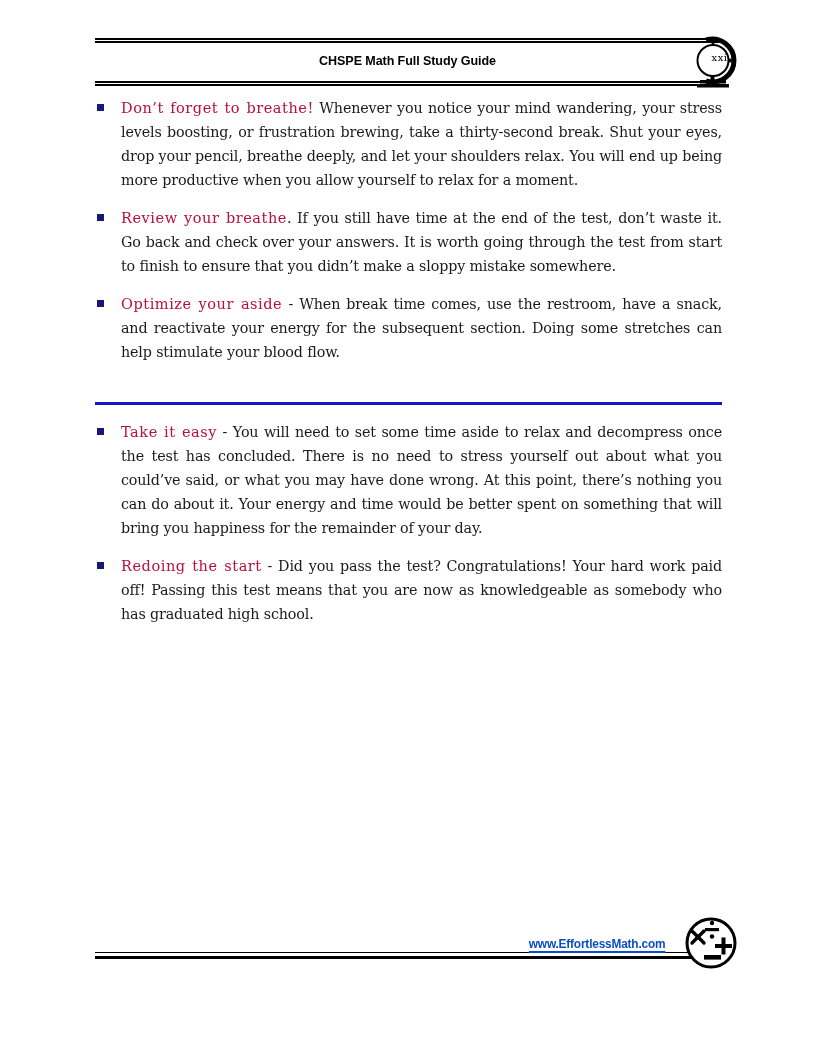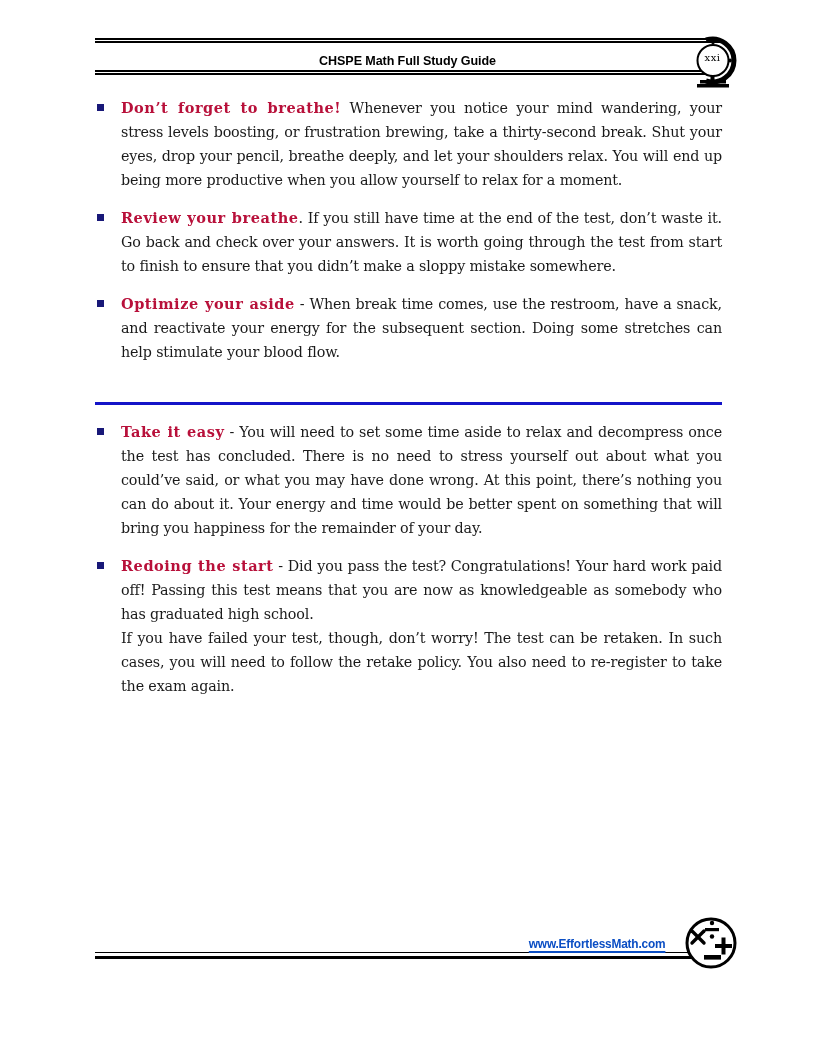--- a/index.html
+++ b/index.html
@@ -21,21 +21,21 @@
     width: 816px;
     height: 1056px;
   }
 
   
   .header {
     position: absolute;
     left: 95px;
     top: 38px;
     width: 625px;
-    height: 37px;
+    height: 48px;
   }
   .rule-double-top {
     position: absolute;
     left: 0; top: 0;
     width: 100%;
     height: 5px;
     border-top: 2px solid #000;
     border-bottom: 2px solid #000;
     box-sizing: border-box;
   }
@@ -66,21 +66,21 @@
 
   .globe-header {
     position: absolute;
     left: 686px;
     top: 33px;
     width: 56px;
     height: 56px;
   }
   .globe-page-num {
     position: absolute;
-    left: 0; top: 0;
+    left: 7px; top: 0;
     width: 56px;
     height: 56px;
     display: flex;
     align-items: center;
     justify-content: center;
     font-family: "DejaVu Serif", serif;
     font-size: 10px;
     letter-spacing: 0.5px;
     color: #000;
     padding-right: 3px;
@@ -117,21 +117,21 @@
     text-align: justify;
     text-justify: inter-word;
     margin: 0;
     letter-spacing: -0.15px;
   }
   .para + .para {
     margin-top: 0px;
   }
   .lead {
     color: #b8103a;
-    font-weight: bold;
+    font-weight: normal;
     letter-spacing: 0.55px;
     font-size: 14.5px;
   }
 
   
   .section-heading {
     position: relative;
     margin-top: 8px;
     margin-bottom: 16px;
     height: 26px;
@@ -277,21 +277,20 @@
     </div>
 
     <div class="bullet-item">
       <span class="bullet-marker"></span>
       <p class="para"><span class="lead">Take it easy</span><span> - You will need to set some time aside to relax and decompress once the test has concluded. There is no need to stress yourself out about what you could’ve said, or what you may have done wrong. At this point, there’s nothing you can do about it. Your energy and time would be better spent on something that will bring you happiness for the remainder of your day.</span></p>
     </div>
 
     <div class="bullet-item">
       <span class="bullet-marker"></span>
       <p class="para"><span class="lead">Redoing the start</span><span> - Did you pass the test? Congratulations! Your hard work paid off! Passing this test means that you are now as knowledgeable as somebody who has graduated high school.</span></p>
-      <p class="para">If you have failed your test, though, don’t worry! The test can be retaken. In such cases, you will need to follow the retake policy. You also need to re-register to take the exam again.</p>
     </div>
 
   </div>
 
   <div class="footer">
     <div class="footer-rule-thin"></div>
     <div class="footer-rule-thick"></div>
     <a class="footer-link" href="#">www.EffortlessMath.com</a>
     <div class="math-badge">
       <svg width="60" height="58" viewBox="0 0 60 58" xmlns="http://www.w3.org/2000/svg">

